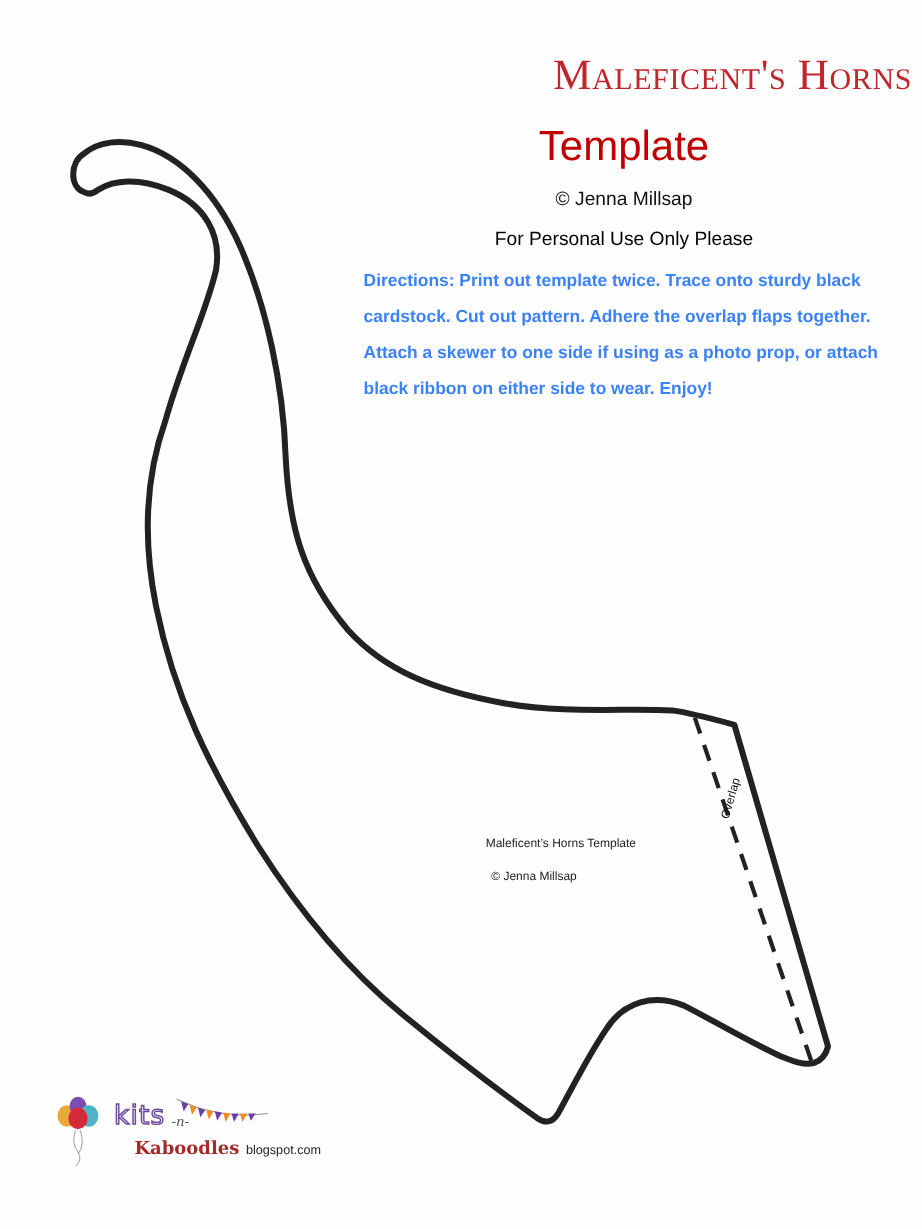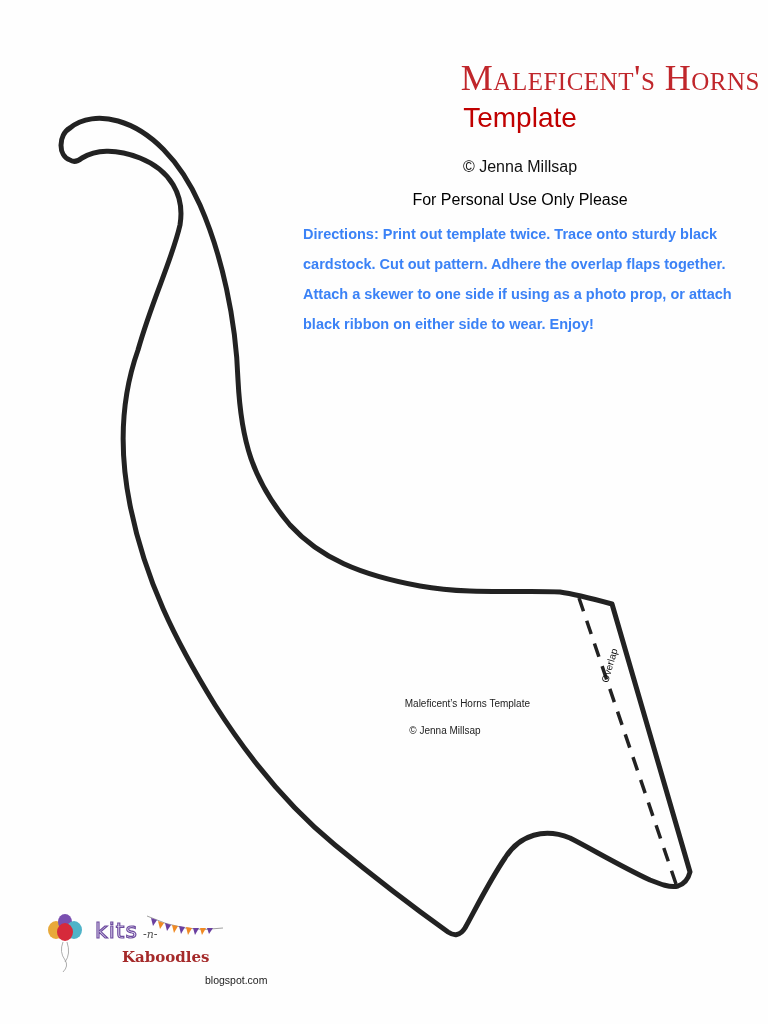--- a/index.html
+++ b/index.html
@@ -11,39 +11,39 @@
       width: 768px;
       height: 1024px;
       position: relative;
       overflow: hidden;
       font-family: "Liberation Sans", sans-serif;
       color: #111;
     }
     .page-title {
       position: absolute;
       left: 330px;
-      top: 60px;
+      top: 44px;
       width: 430px;
       text-align: right;
       font-family: "Liberation Serif", serif;
       font-size: 36px;
       letter-spacing: 0.5px;
       color: #c0262b;
       font-variant: small-caps;
       line-height: 1;
       white-space: nowrap;
     }
     .page-subtitle {
       position: absolute;
       left: 290px;
       top: 104px;
       width: 460px;
       text-align: center;
       font-family: "Liberation Sans", sans-serif;
-      font-size: 28px;
+      font-size: 35px;
       color: #c00000;
       line-height: 1;
     }
     .copyright {
       position: absolute;
       left: 290px;
       top: 158px;
       width: 460px;
       text-align: center;
       font-size: 16px;
@@ -117,36 +117,35 @@
       position: absolute;
       left: 98px;
       top: 16px;
       font-family: "DejaVu Serif", serif;
       font-style: italic;
       font-size: 11px;
       color: #555;
     }
     .logo-kaboodles {
       position: absolute;
-      left: 77px;
+      left: 67px;
       top: 38px;
       font-family: "DejaVu Serif", serif;
       font-weight: bold;
       font-size: 15px;
       color: #a52a2a;
       line-height: 1;
     }
     .logo-domain {
       position: absolute;
       left: 160px;
       top: 42px;
       font-size: 10.5px;
       color: #222;
       line-height: 1;
-      margin-top: 21px;
     }
     .logo-balloons {
       position: absolute;
       left: 0;
       top: 0;
     }
     .logo-banner {
       position: absolute;
       left: 100px;
       top: 0;

